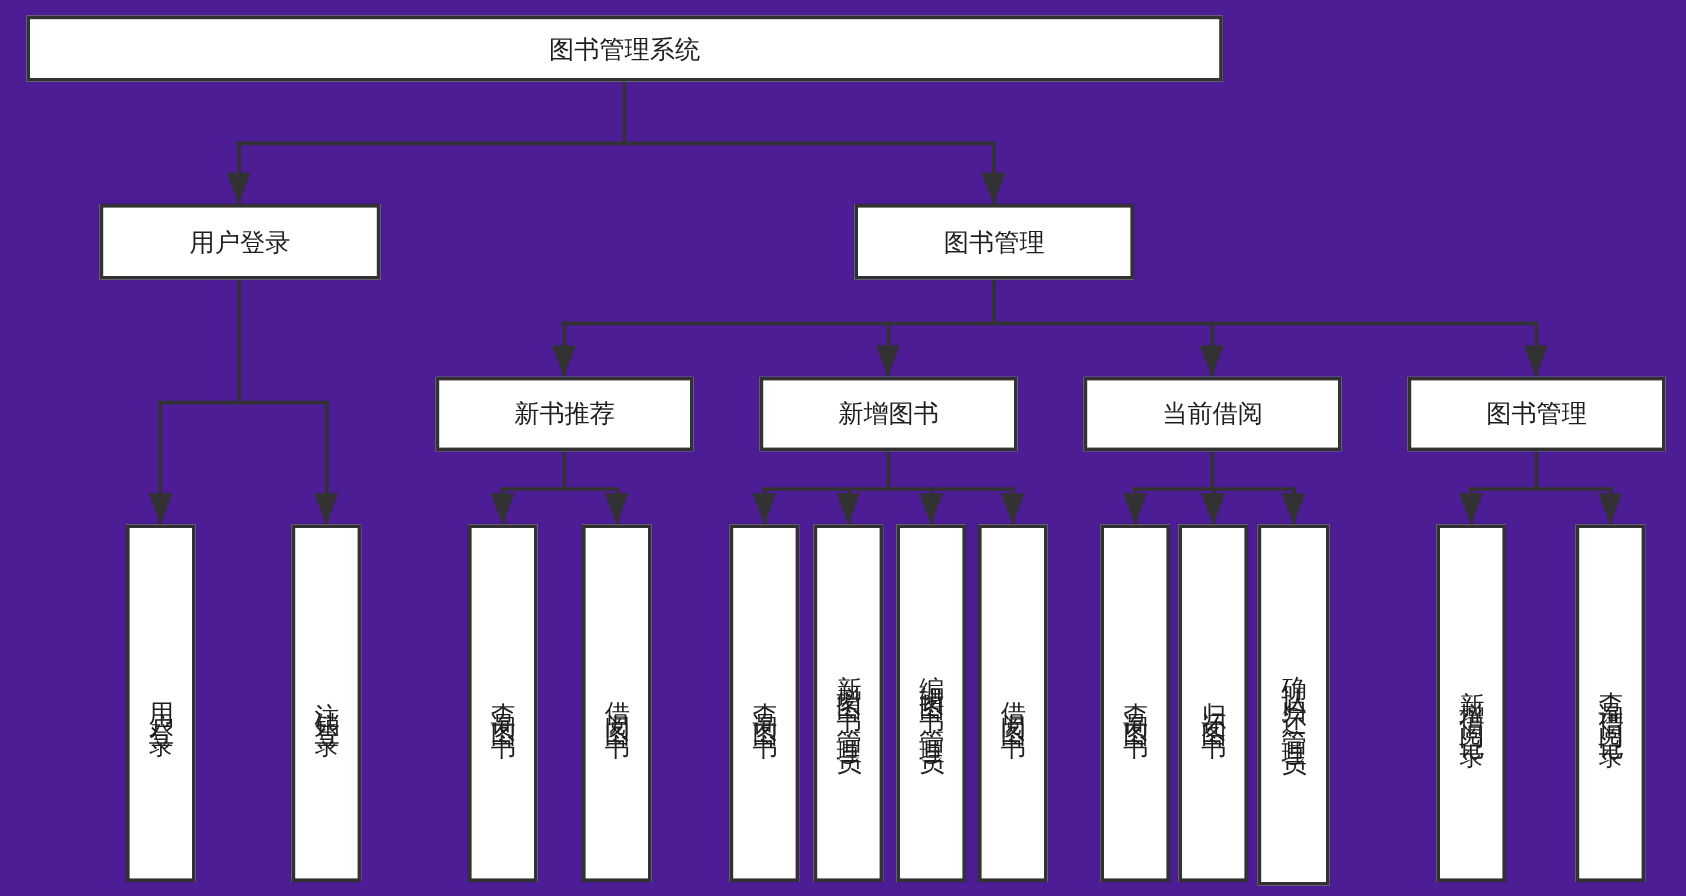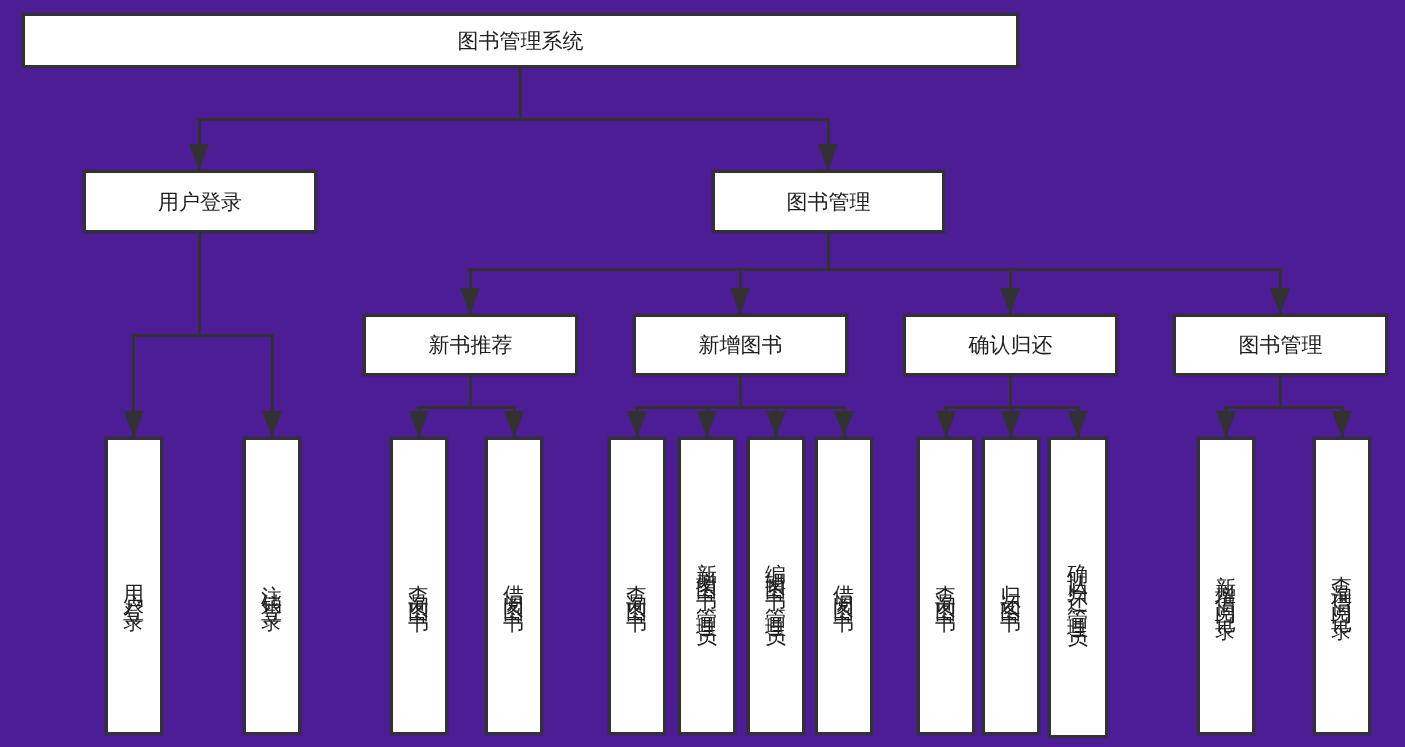--- a/index.html
+++ b/index.html
@@ -80,21 +80,21 @@
     <span class="label">图书管理</span>
   </div>
 
   <div class="box" style="left:363px; top:314px; width:215px; height:62px;">
     <span class="label">新书推荐</span>
   </div>
   <div class="box" style="left:633px; top:314px; width:215px; height:62px;">
     <span class="label">新增图书</span>
   </div>
   <div class="box" style="left:903px; top:314px; width:215px; height:62px;">
-    <span class="label">确认归还</span>
+    <span class="label">当前借阅</span>
   </div>
   <div class="box" style="left:1173px; top:314px; width:215px; height:62px;">
     <span class="label">图书管理</span>
   </div>
 
   <div class="box v-box" style="left:105px; top:437px; width:58px; height:298px;">
     <span class="label">用户登录</span>
   </div>
   <div class="box v-box" style="left:243px; top:437px; width:58px; height:298px;">
     <span class="label">注销登录</span>

